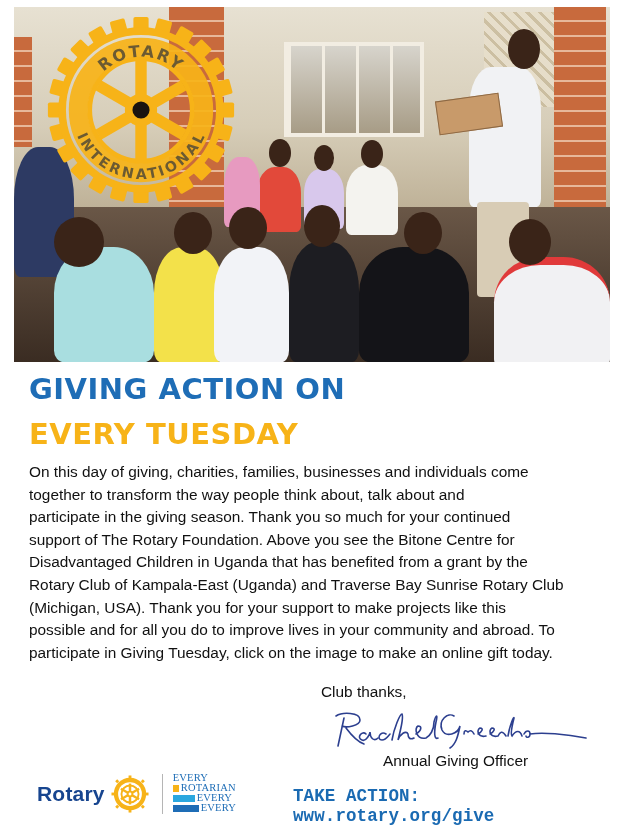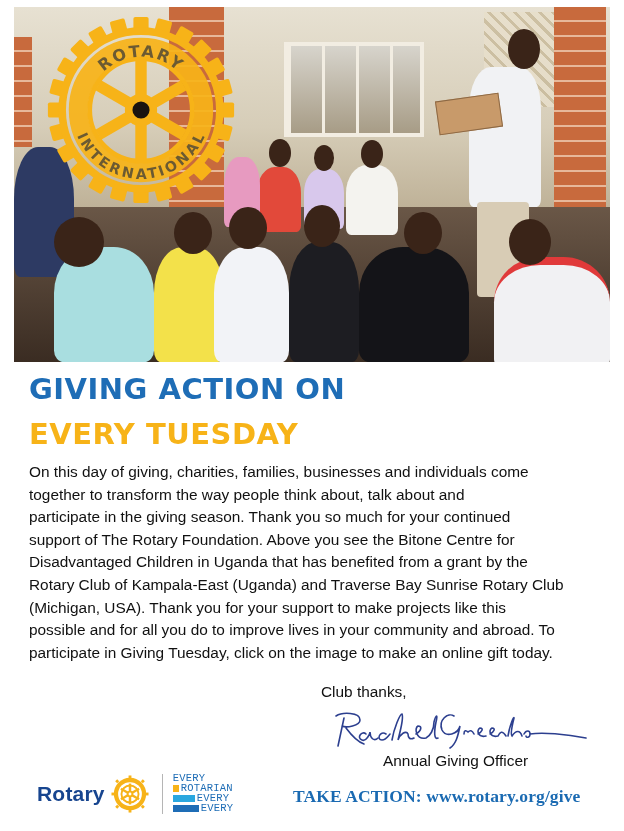--- a/index.html
+++ b/index.html
@@ -39,24 +39,24 @@
   
   .closing { position: absolute; left: 321px; top: 683px; font-size: 15.4px; color: #111111; }
   .signature { position: absolute; left: 330px; top: 708px; width: 260px; height: 44px; }
   .sig-title { position: absolute; left: 383px; top: 752px; font-size: 15.4px; color: #111111; }
 
   
   .footer-logo { position: absolute; left: 37px; top: 772px; height: 44px; display: flex; align-items: center; }
   .rotary-word { font-family: "Liberation Sans", sans-serif; font-weight: bold; font-size: 21px; color: #17458f; letter-spacing: 0.2px; }
   .mini-wheel { width: 38px; height: 38px; margin-left: 6px; }
   .divider { width: 1px; height: 40px; background: #b5b5b5; margin-left: 13px; margin-right: 10px; }
-  .erey { position: relative; width: 70px; height: 42px; font-family: Liberation Mono, monospace; font-size: 10.5px; line-height: 10.3px; color: #1e6db6; letter-spacing: 0.2px; }
+  .erey { position: relative; width: 70px; height: 42px; font-family: Liberation Serif, serif; font-size: 10.5px; line-height: 10.3px; color: #1e6db6; letter-spacing: 0.2px; }
   .erey .l { position: absolute; left: 0; white-space: nowrap; }
   .erey .bar { position: absolute; height: 7px; }
-  .cta { position: absolute; left: 293px; top: 786px; font-family: Liberation Serif, serif; font-weight: bold; font-size: 17.5px; color: #1a6ab2; letter-spacing: 0.1px; }
+  .cta { position: absolute; left: 293px; top: 786px; font-family: Liberation Mono, monospace; font-weight: bold; font-size: 17.5px; color: #1a6ab2; letter-spacing: 0.1px; }
 </style>
 </head>
 <body>
 
 <div class="photo">
   <div class="wall"></div>
   <div class="brick b3"></div>
   <div class="brick b1"></div>
   <div class="window"></div>
   <div class="lattice"></div>

